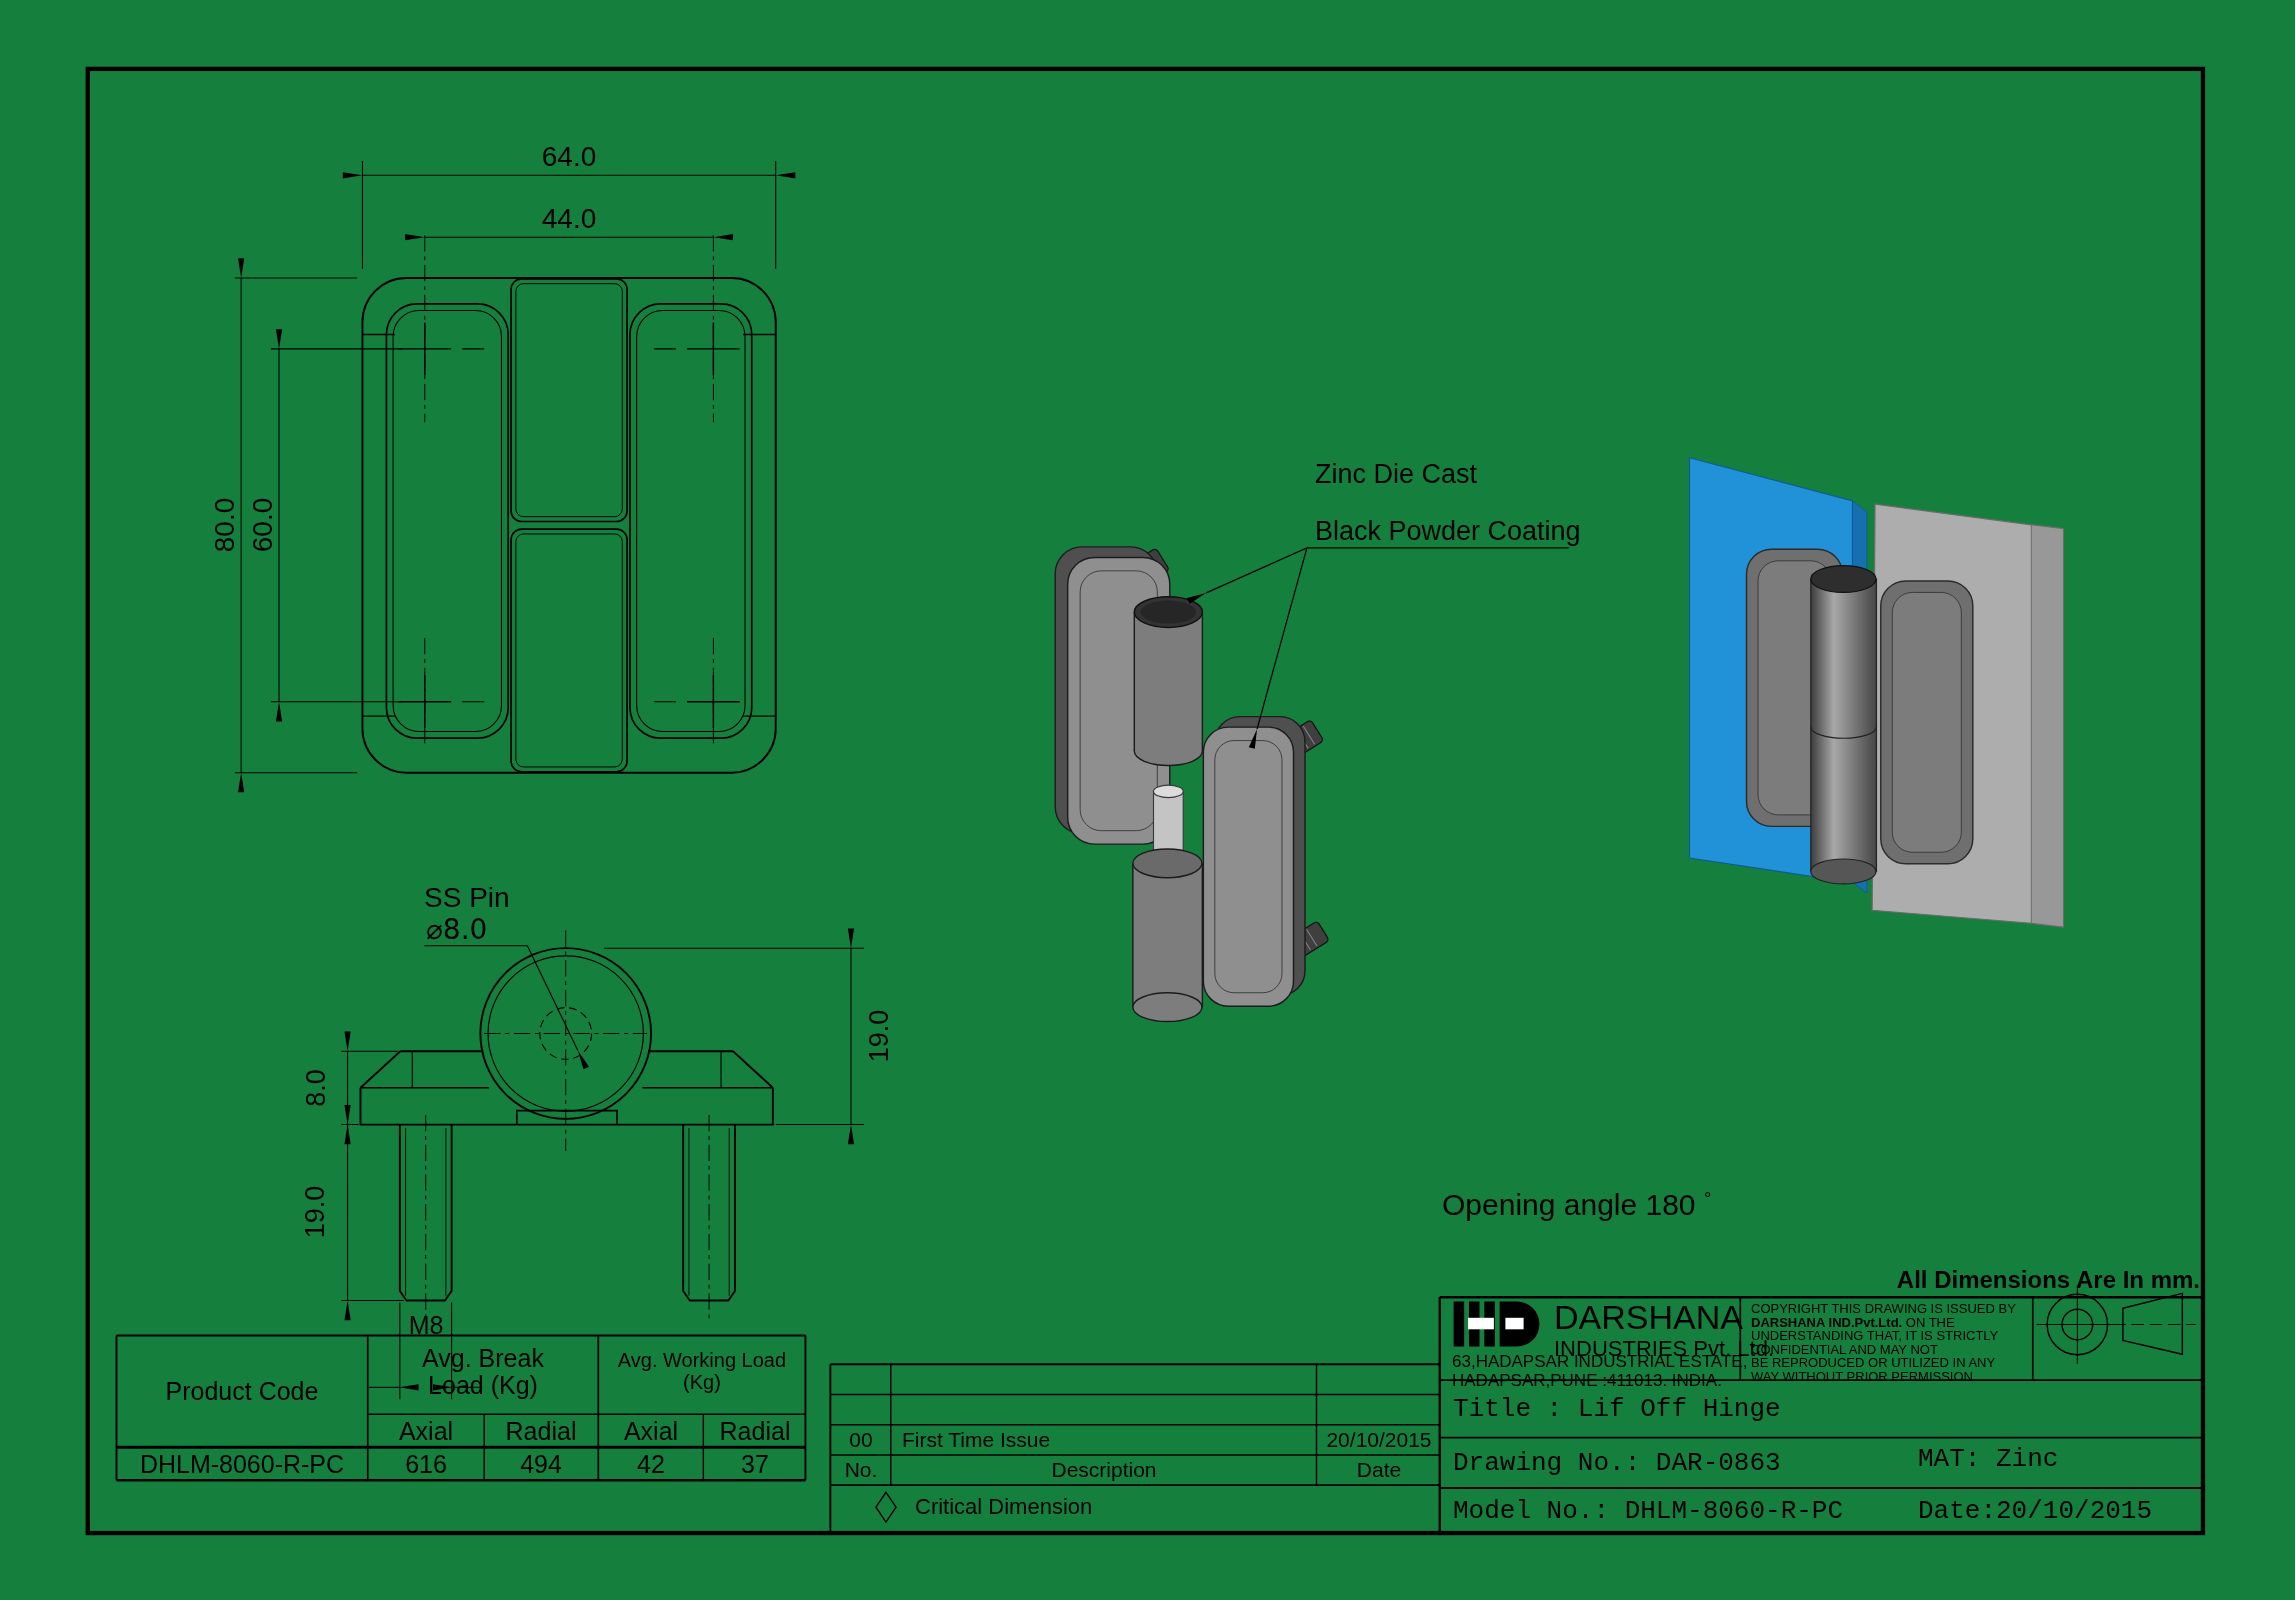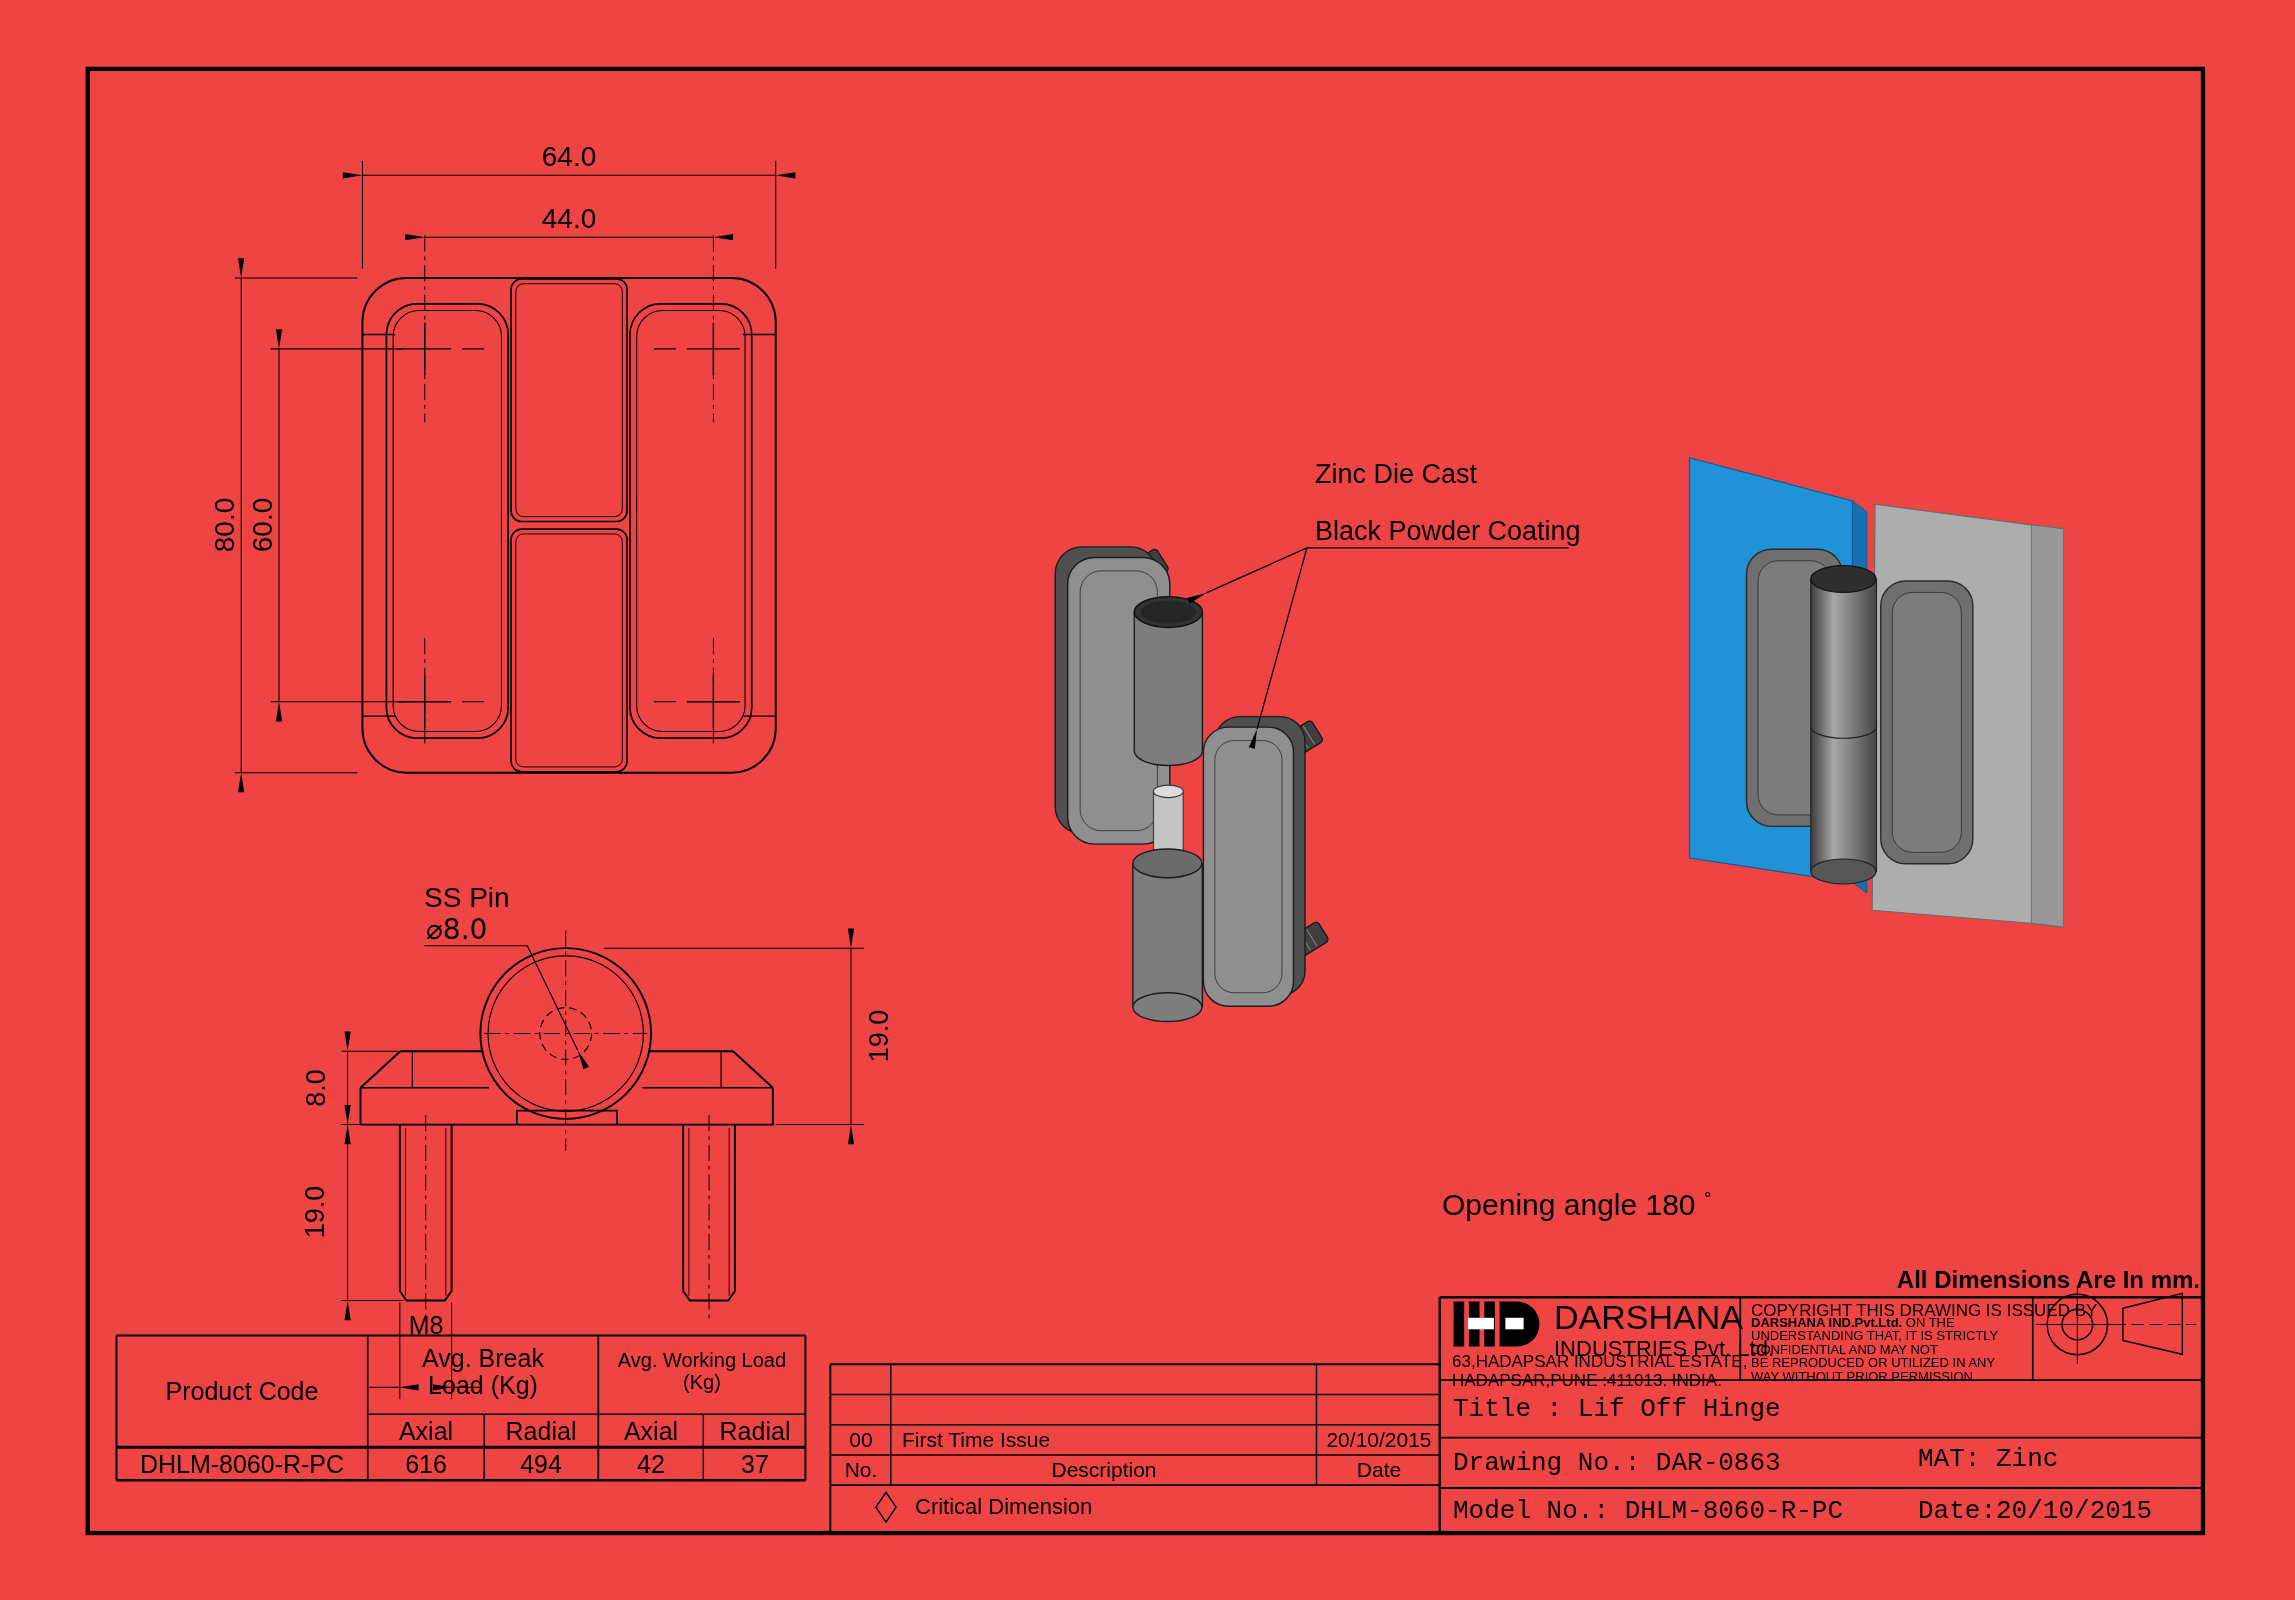--- a/index.html
+++ b/index.html
@@ -1,16 +1,16 @@
 <!DOCTYPE html>
 <html style="--panel-blue: #2191d8; --panel-blue-dark: #166fae; --panel-gray: #adadad; --panel-gray-dark: #989898; --hinge-dark: #6f6f6f; --hinge-mid: #8f8f8f; --hinge-edge: #4f4f4f;font-size:7.7px"><head>
 <meta charset="utf-8">
 <style>
   html,body{margin:0;padding:0;background:#ffffff;}
-  #sheet{position:relative;width:2295px;height:1601px;background:#ef4444;overflow:hidden;
+  #sheet{position:relative;width:2295px;height:1601px;background:#15803d;overflow:hidden;
          font-family:"Liberation Sans",sans-serif;color:#000;}
   svg{position:absolute;left:0;top:0;}
   .t{position:absolute;white-space:pre;color:#000;line-height:1.08;}
   .ctr{transform:translate(-50%,-50%);text-align:center;}
   .vctr{transform:translateY(-50%);}
   .rgt{transform:translate(-100%,-50%);font-weight:bold;}
   .rot{transform:translate(-50%,-50%) rotate(-90deg);}
   .mono{font-family:"Liberation Mono","DejaVu Sans Mono",monospace;font-weight:normal;}
   .dia{font-family:"DejaVu Sans","Liberation Sans",sans-serif;}
   .b{font-weight:bold;}
@@ -284,21 +284,21 @@
 <div class="t ctr" style="left:861px;top:1470px;font-size:21px;">No.</div>
 <div class="t ctr" style="left:1104px;top:1470px;font-size:21px;">Description</div>
 <div class="t ctr" style="left:1379px;top:1470px;font-size:21px;">Date</div>
 <div class="t vctr" style="left:915px;top:1507px;font-size:22px;">Critical Dimension</div>
 
 <div class="t" style="left:1554px;top:1299px;font-size:34px;">DARSHANA</div>
 <div class="t" style="left:1554px;top:1337px;font-size:22px;">INDUSTRIES Pvt. Ltd.</div>
 <div class="t" style="left:1452px;top:1353px;font-size:17px;">63,HADAPSAR INDUSTRIAL ESTATE,</div>
 <div class="t" style="left:1452px;top:1372px;font-size:17px;">HADAPSAR,PUNE :411013. INDIA.</div>
 
-<div class="t" style="left:1751px;top:1302px;font-size:17px;">COPYRIGHT THIS DRAWING IS ISSUED BY</div>
+<div class="t" style="left:1751px;top:1302px;font-size:13px;">COPYRIGHT THIS DRAWING IS ISSUED BY</div>
 <div class="t" style="left:1751px;top:1316px;font-size:13px;"><span class="b">DARSHANA IND.Pvt.Ltd.</span><span> ON THE</span></div>
 <div class="t" style="left:1751px;top:1329px;font-size:13px;">UNDERSTANDING THAT, IT IS STRICTLY</div>
 <div class="t" style="left:1751px;top:1343px;font-size:13px;">CONFIDENTIAL AND MAY NOT</div>
 <div class="t" style="left:1751px;top:1356px;font-size:13px;">BE REPRODUCED OR UTILIZED IN ANY</div>
 <div class="t" style="left:1751px;top:1370px;font-size:13px;">WAY WITHOUT PRIOR PERMISSION</div>
 
 <div class="t mono vctr" style="left:1453px;top:1409px;font-size:26px;">Title : Lif Off Hinge</div>
 <div class="t mono vctr" style="left:1453px;top:1463px;font-size:26px;">Drawing No.: DAR-0863</div>
 <div class="t mono vctr" style="left:1918px;top:1459px;font-size:26px;">MAT: Zinc</div>
 <div class="t mono vctr" style="left:1453px;top:1511px;font-size:26px;">Model No.: DHLM-8060-R-PC</div>

